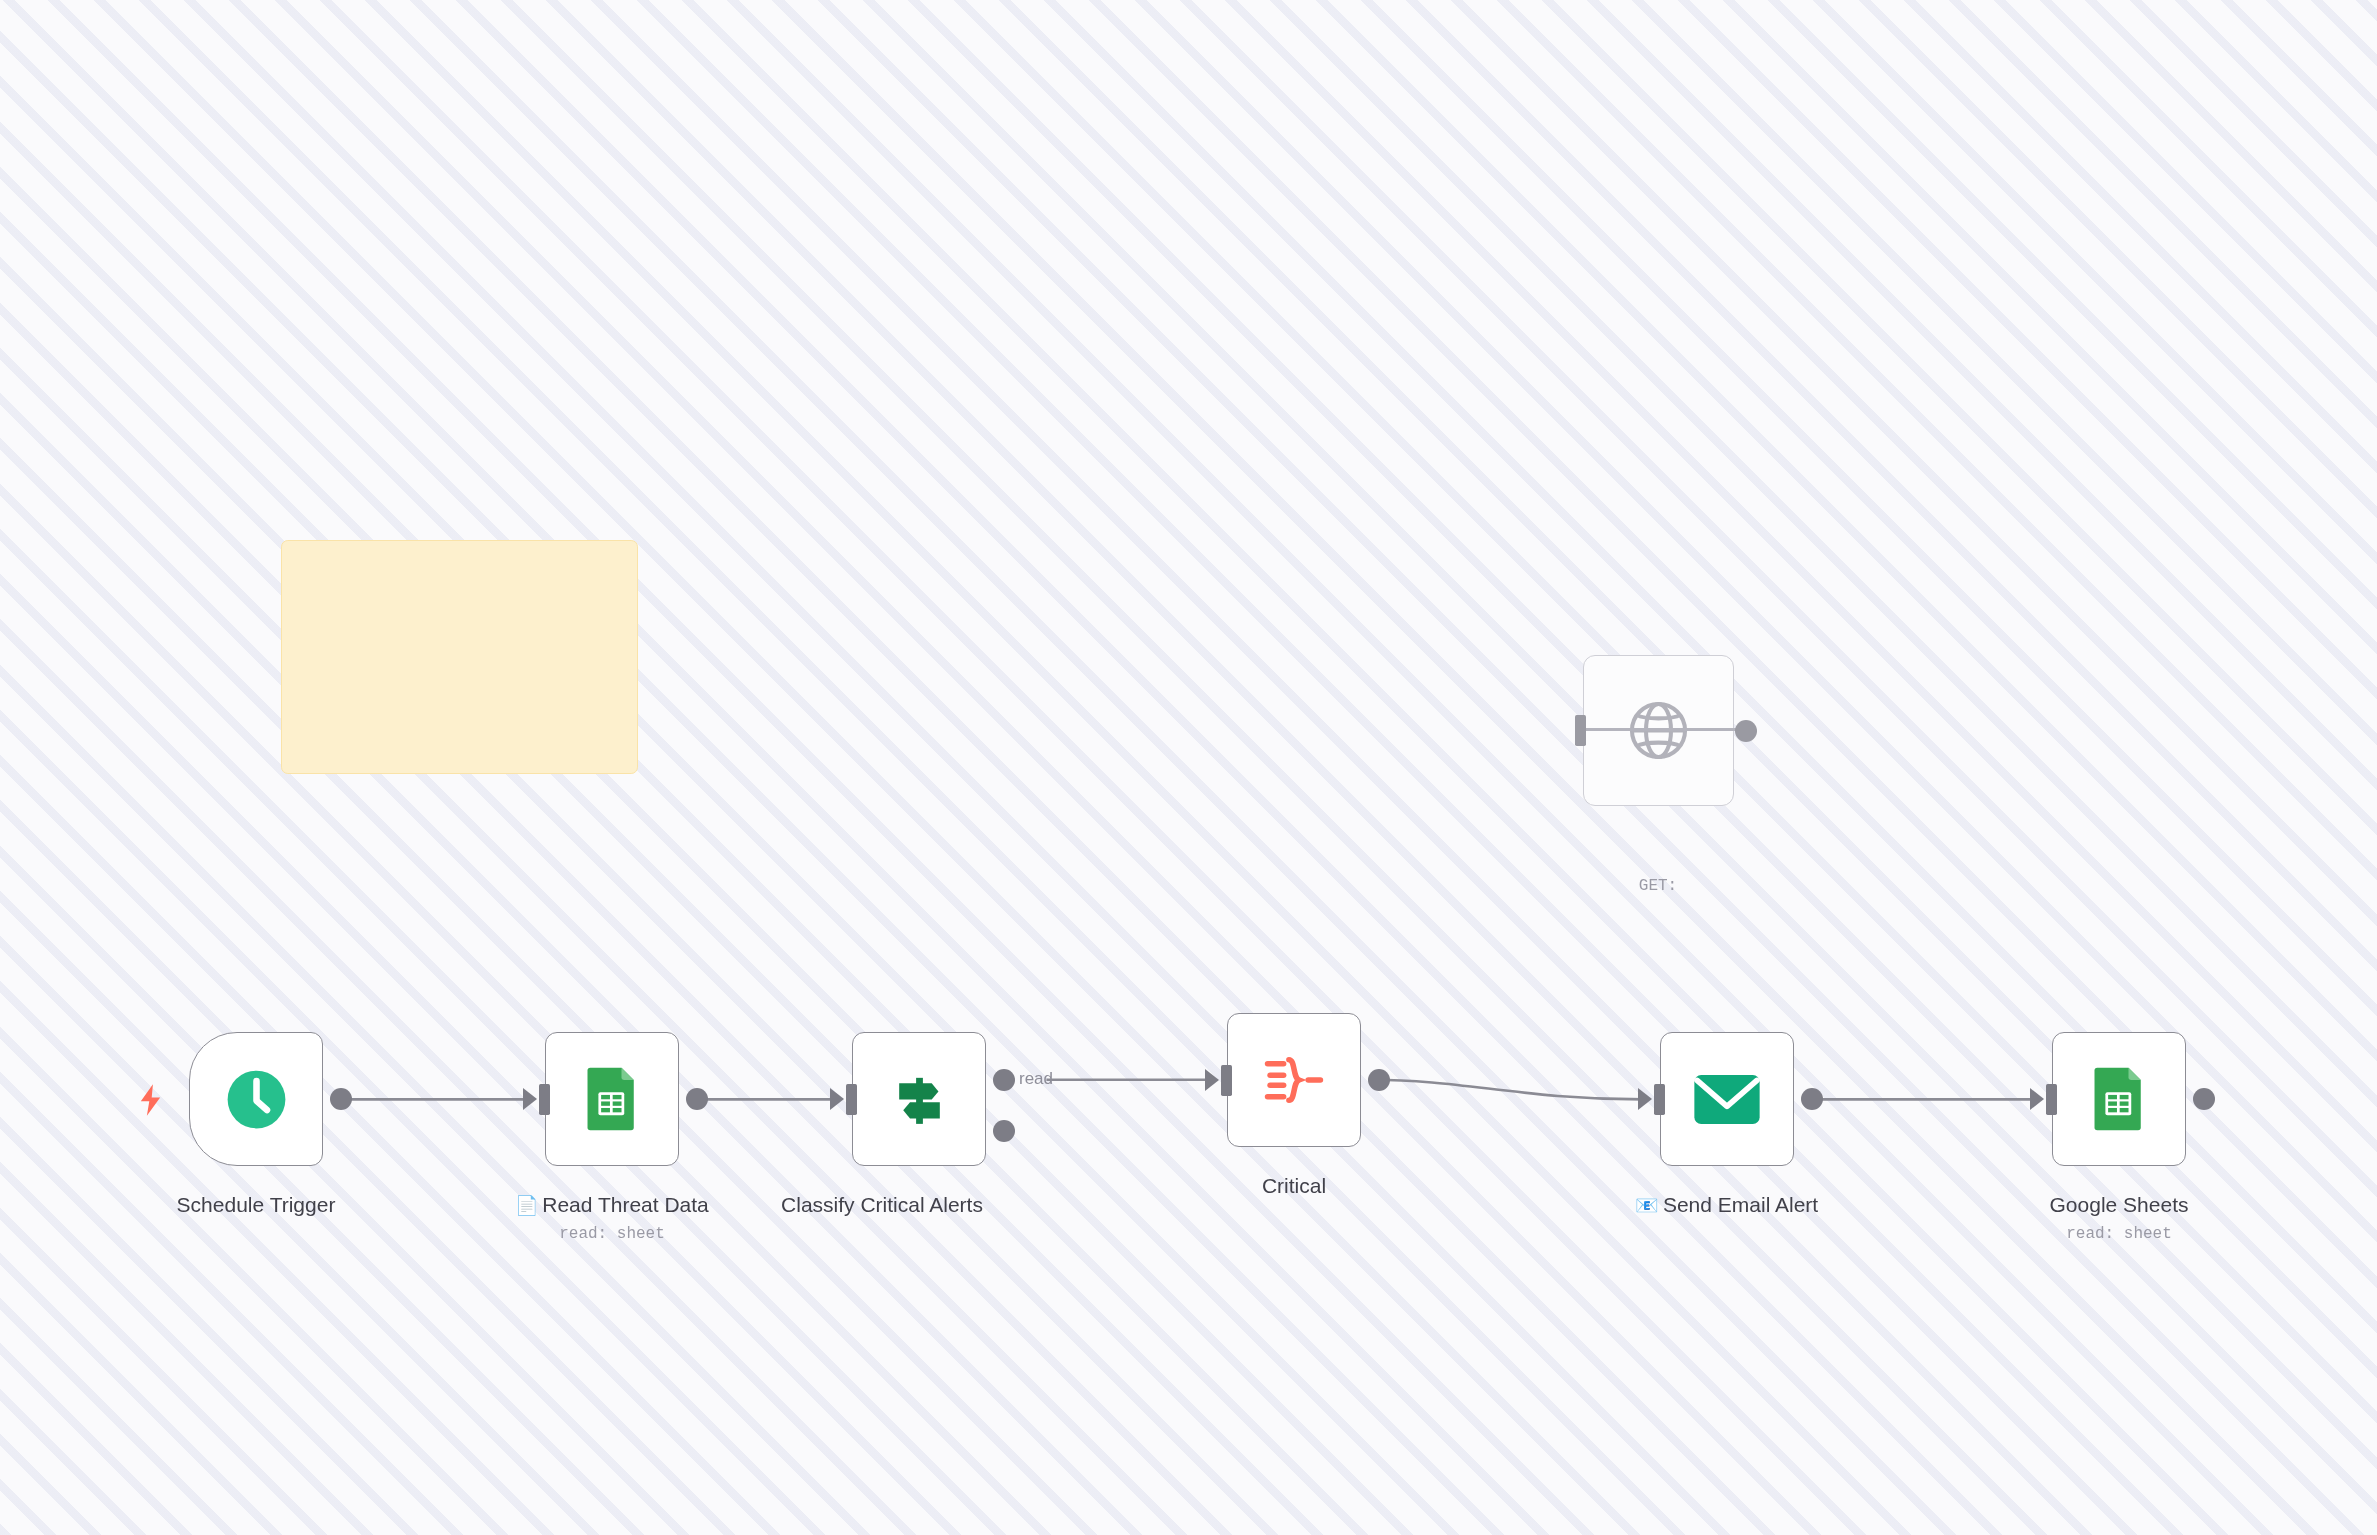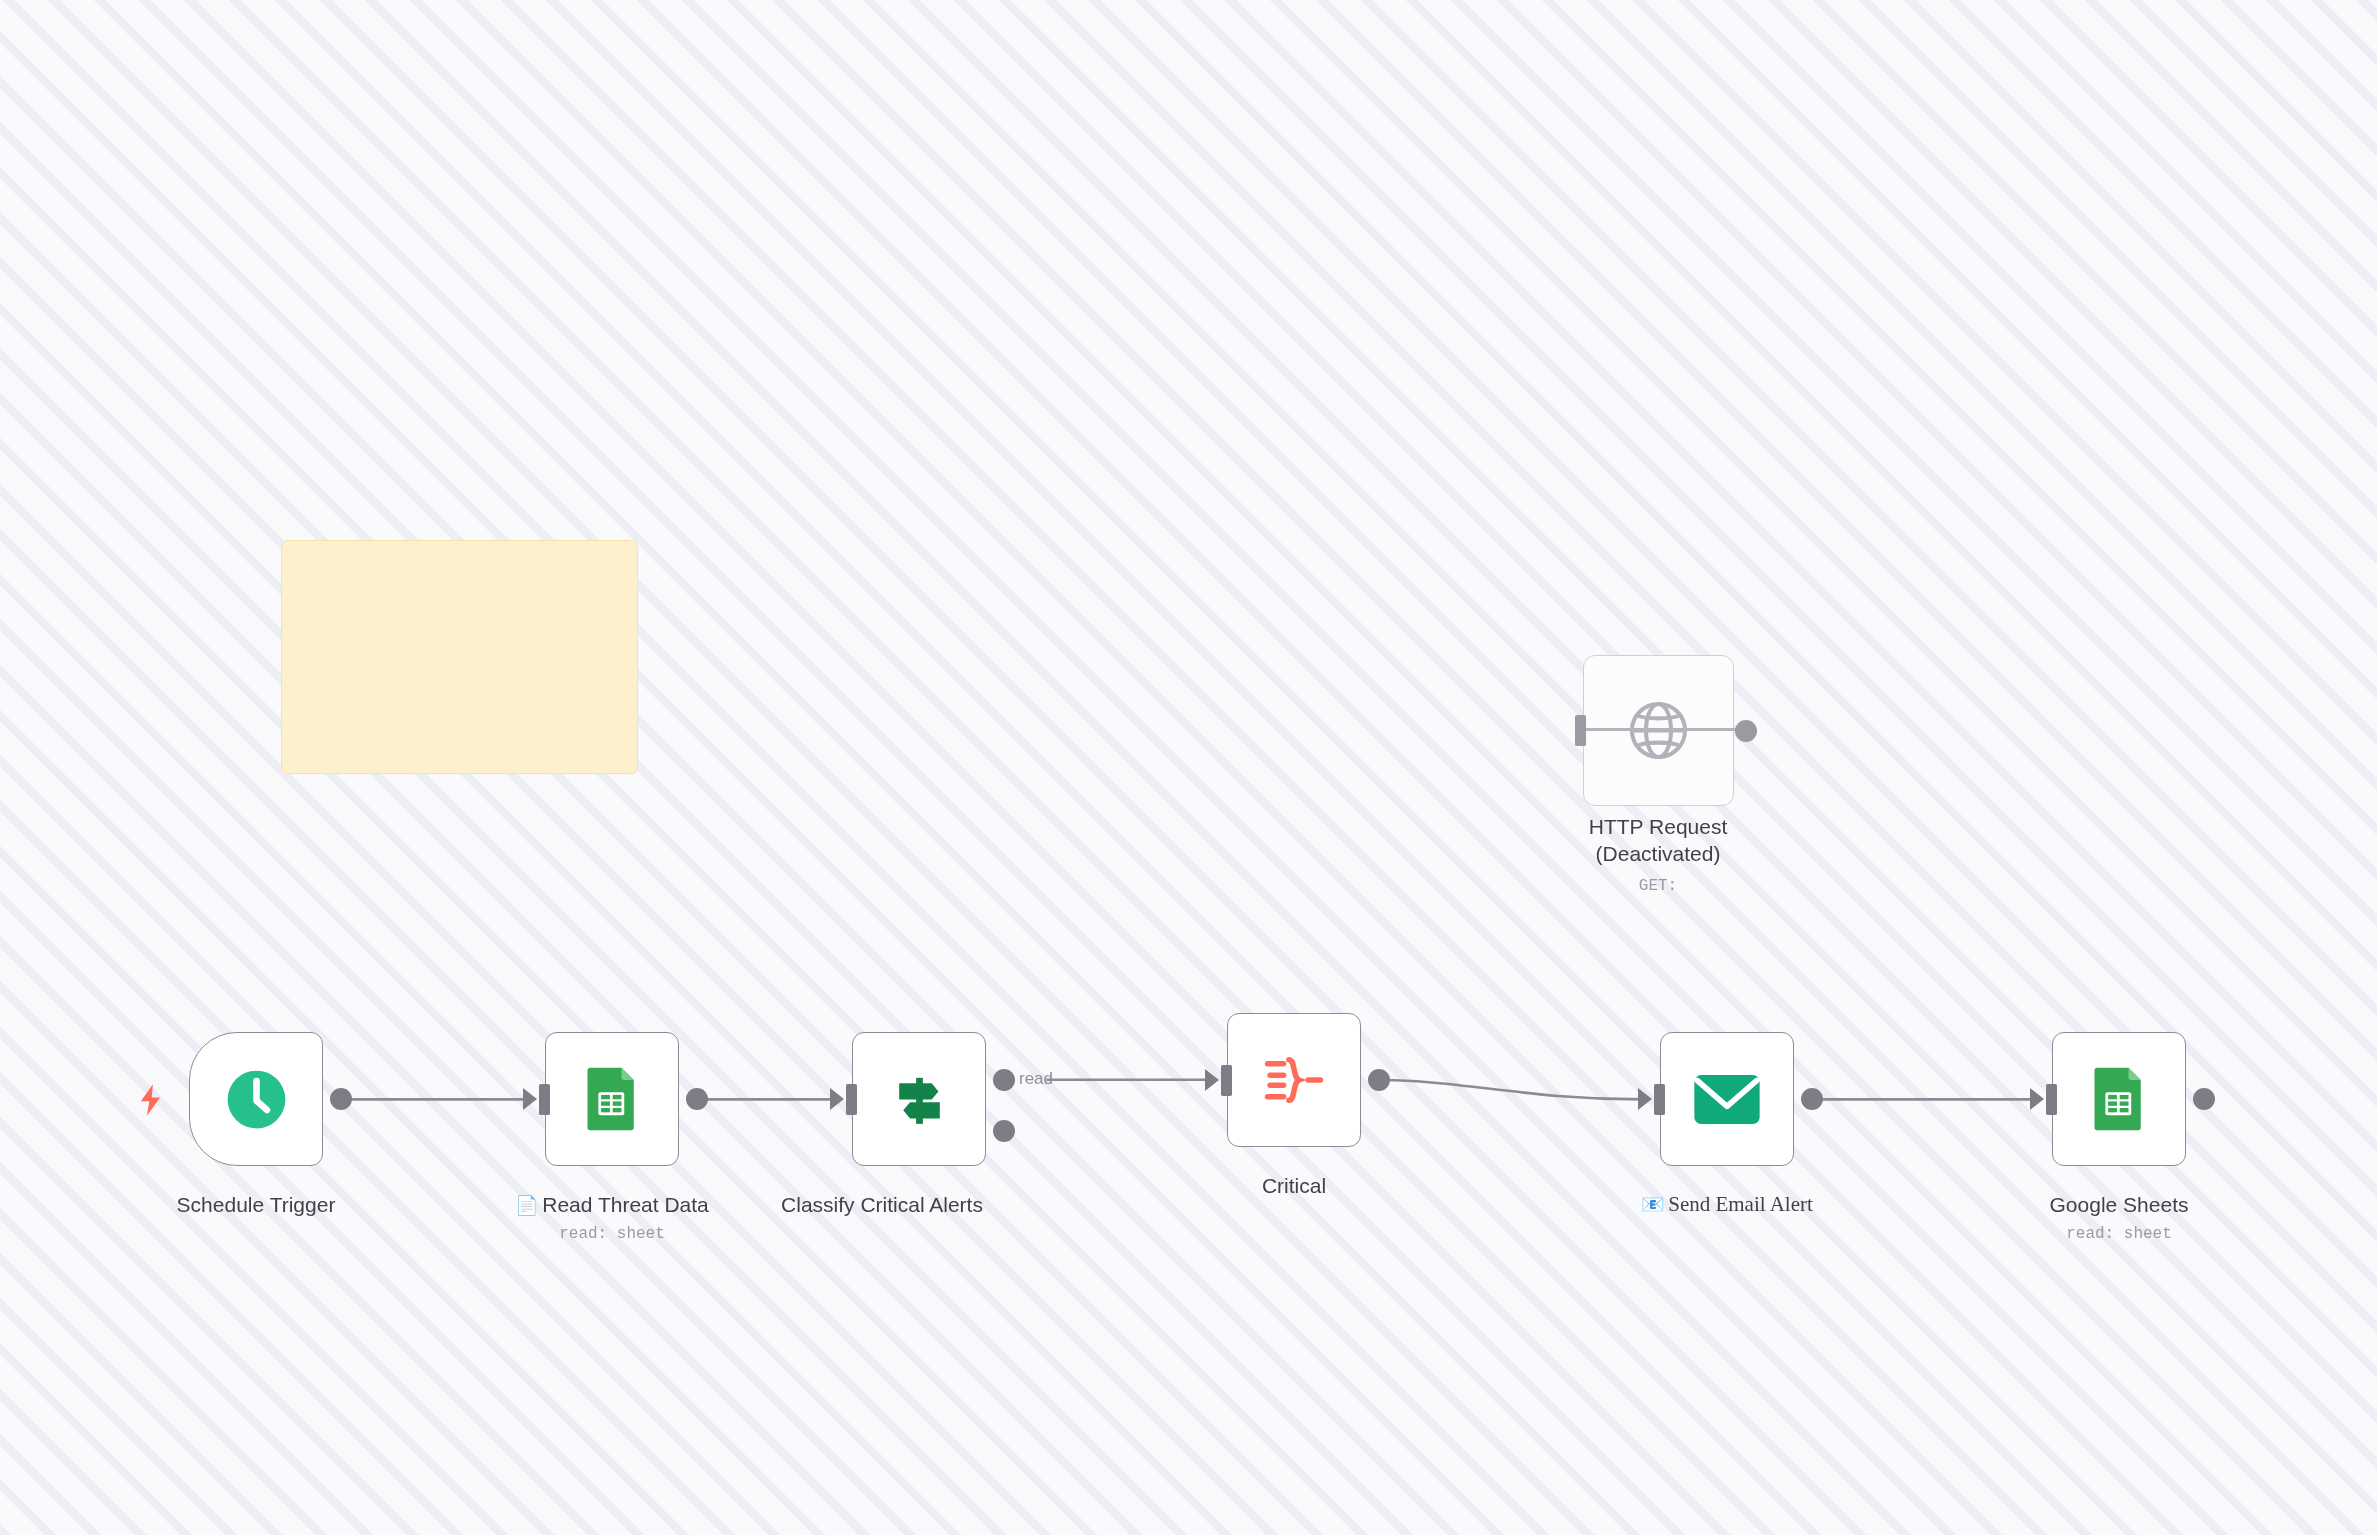--- a/index.html
+++ b/index.html
@@ -270,21 +270,21 @@
         <svg width="68" height="53" viewBox="0 0 50 38" xmlns="http://www.w3.org/2000/svg">
           <rect x="1" y="1" width="48" height="36" rx="5" fill="#0FA97B"></rect>
           <path d="M3 5 L25 24 L47 5" stroke="#ffffff" stroke-width="4.2" fill="none" stroke-linecap="round" stroke-linejoin="round"></path>
         </svg>
       </span>
     </div>
     <div class="port-in" style="left:-6px; top:52px;"></div>
     <div class="port-in-arrow" style="left:-22px; top:56px;"></div>
     <div class="port-out" style="left:141px; top:56px;"></div>
   </div>
-  <div class="node-label" style="left:1557px; top:1191px; width:340px;font-family:Liberation Serif, serif;">
+  <div class="node-label" style="left:1557px; top:1191px; width:340px;">
     <span class="label-emoji">📧</span><span>Send Email Alert</span>
   </div>
 
   <div class="node" style="left:2052px; top:1032px; width:134px; height:134px;">
     <div class="node-box">
       <span class="node-icon">
         <svg width="56" height="68" viewBox="0 0 40 50" xmlns="http://www.w3.org/2000/svg">
           <path d="M4 2 H27 L36 11 V46 A2 2 0 0 1 34 48 H4 A2 2 0 0 1 2 46 V4 A2 2 0 0 1 4 2 Z" fill="#34A853"></path>
           <path d="M27 2 L36 11 H29 A2 2 0 0 1 27 9 Z" fill="#7BCB8F"></path>
           <rect x="10" y="20" width="19" height="17" rx="1.5" fill="#ffffff"></rect>
@@ -317,20 +317,16 @@
             <path d="M10 14 C15 17 33 17 38 14"></path>
             <path d="M10 34 C15 31 33 31 38 34"></path>
           </g>
         </svg>
       </span>
     </div>
     <div class="disabled-strike" style="left:-6.8px; top:73px; width:167px;"></div>
     <div class="port-in faded" style="left:-7.7px; top:60px;"></div>
     <div class="port-out faded" style="left:152px; top:65px;"></div>
   </div>
-  <div class="node-label wrapped" style="left:1488px; top:813px; width:340px;">
-    <span>HTTP Request</span><br>
-    <span>(Deactivated)</span>
-  </div>
   <div class="node-sub" style="left:1488px; top:876px; width:340px;">GET:</div>
 
 </div>
 
 
 </body></html>

